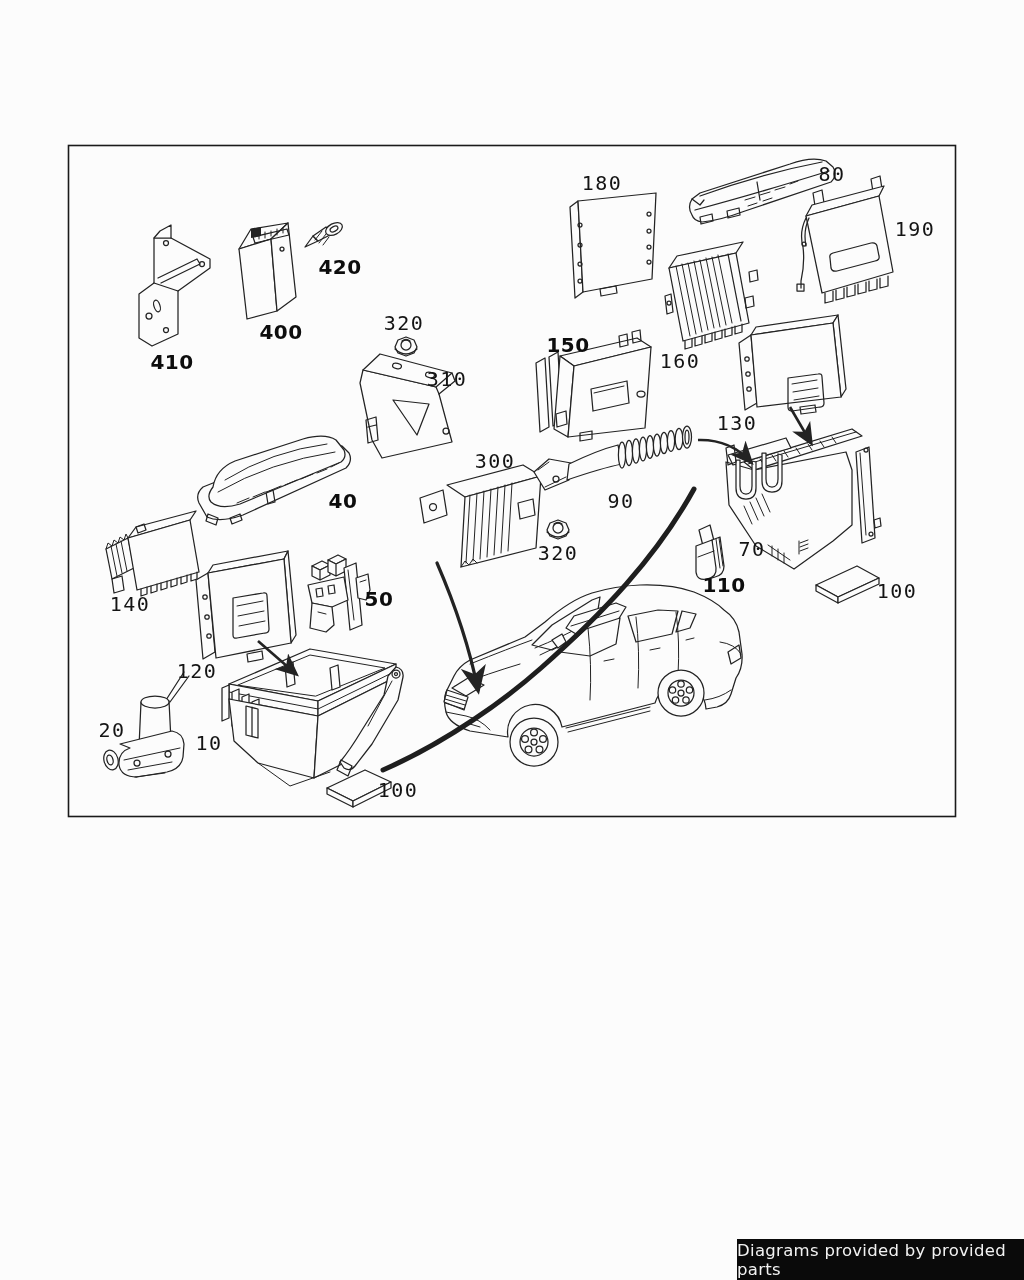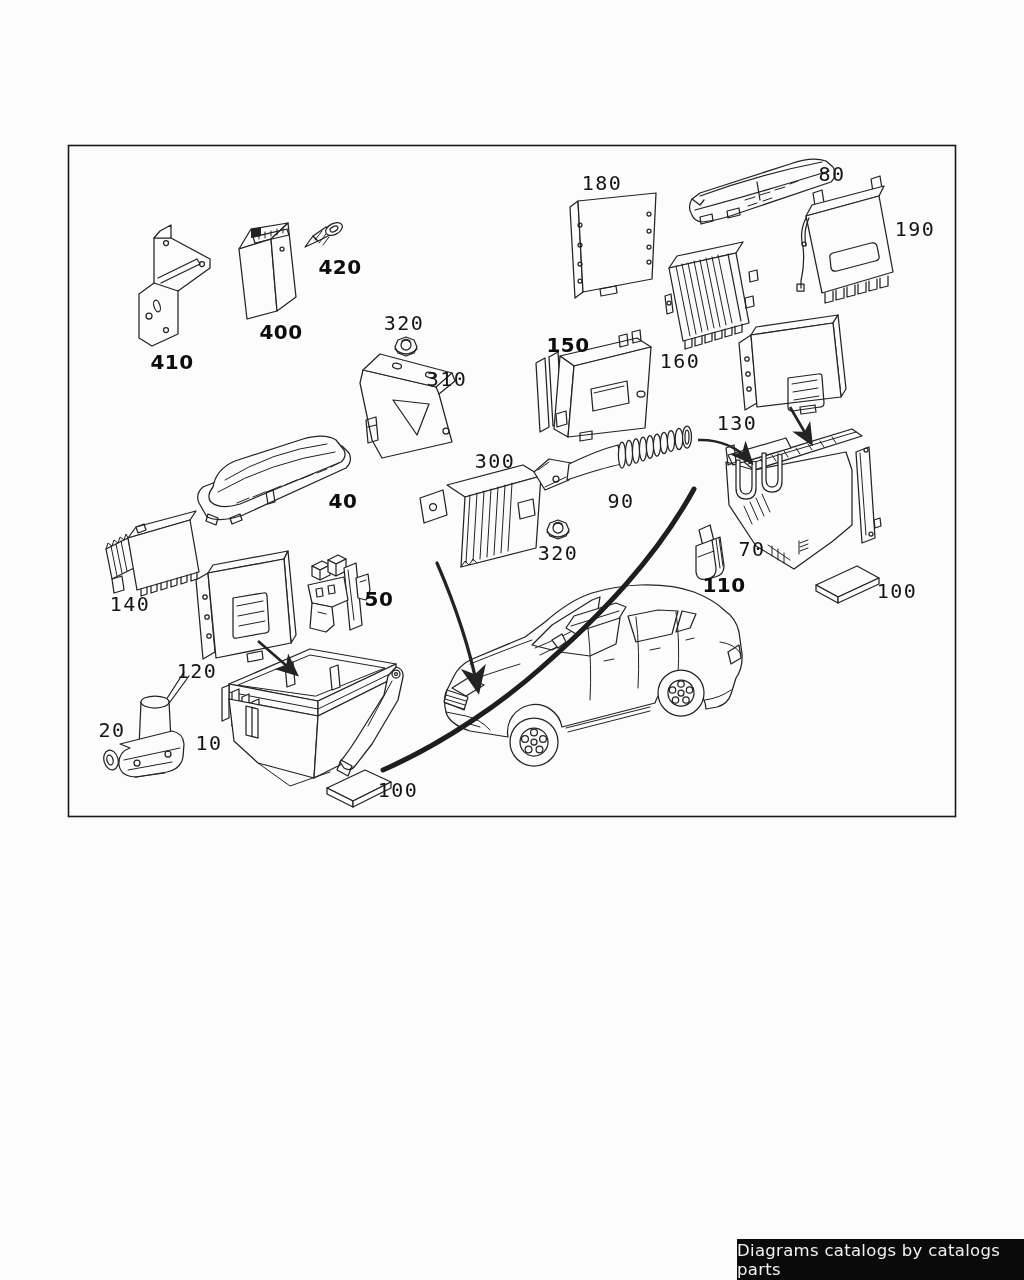--- a/index.html
+++ b/index.html
@@ -385,14 +385,14 @@
   <text class="lbl" x="558" y="560">320</text>
   <text class="lbl" x="752" y="556">70</text>
   <text class="lblb" x="724" y="592">110</text>
   <text class="lbl" x="897" y="598">100</text>
   <text class="lbl" x="209" y="750">10</text>
   <text class="lbl" x="112" y="737">20</text>
   <text class="lbl" x="398" y="797">100</text>
 </svg>
 
 <div id="caption-bar">
-  <span>Diagrams catalogs by catalogs parts</span>
+  <span>Diagrams provided by provided parts</span>
 </div>
 
 </body></html>

